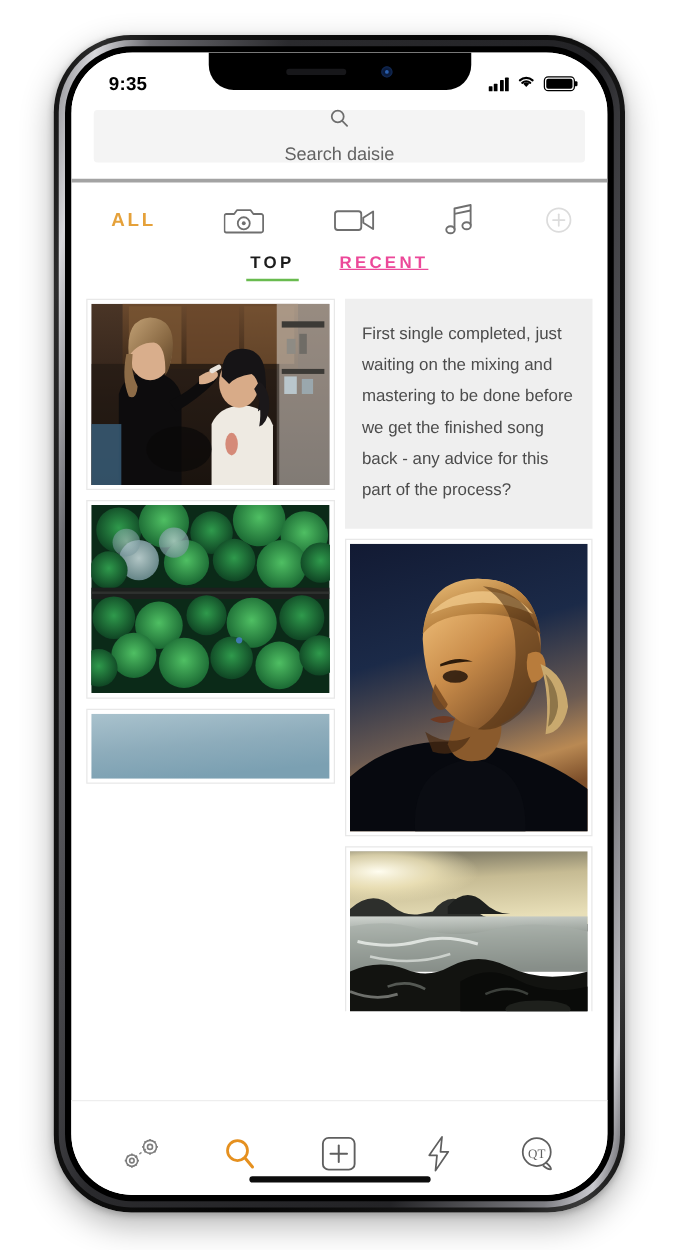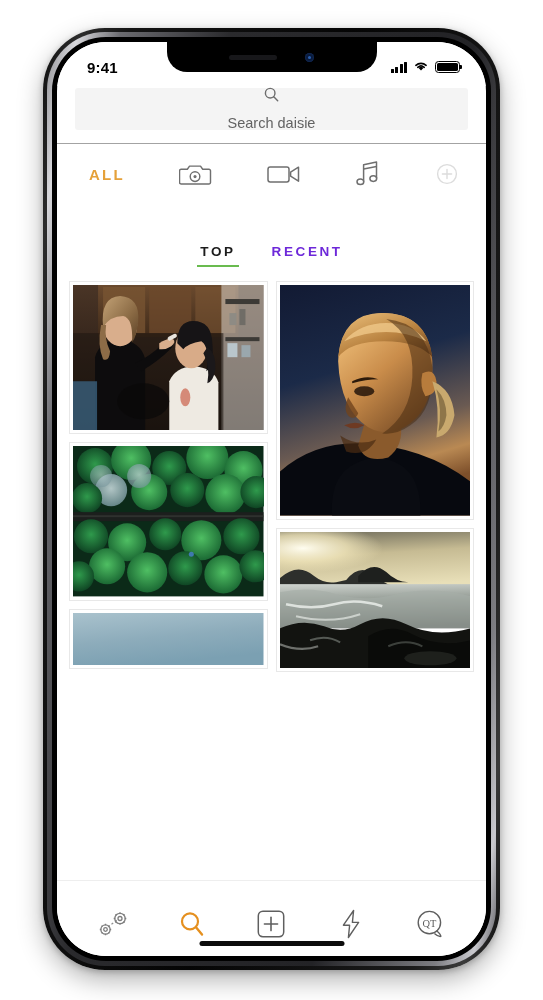--- a/index.html
+++ b/index.html
@@ -141,48 +141,47 @@
     font-size: 14.5px;
     color: #636363;
   }
 
   
   #filter-row {
     display: flex;
     align-items: center;
     justify-content: space-between;
     padding: 16px 28px 12px 32px;
-    border-top: 1px solid #a3a3a3;
+    border-top: 3px solid #a3a3a3;
     margin-top: 13px;
   }
   #filter-all {
     font-size: 15px;
     font-weight: bold;
     letter-spacing: 2.2px;
   }
   .filter-icon { display:flex; align-items:center; justify-content:center; }
 
   
   #tab-row {
     display: flex;
     align-items: flex-start;
     justify-content: center;
     gap: 36px;
     padding-bottom: 4px;
-    margin-top: 44px;
   }
   .tab {
     font-size: 13.5px;
     letter-spacing: 2.6px;
     font-weight: bold;
     padding-bottom: 8px;
     position: relative;
   }
   .tab.active { color: #1c1c1c; }
-  .tab.inactive { color: #6d28d9; }
+  .tab.inactive { color: #ec4899; text-decoration: underline; }
   .tab.active::after {
     content: "";
     position: absolute;
     left: -3px; right: -3px; bottom: 0;
     height: 2.5px;
     background: #69bb4f;
   }
 
   
   #feed {
@@ -240,21 +239,21 @@
   <div id="phone-inner-black"></div>
 
   <div id="phone-screen">
 
     <div id="notch">
       <div id="notch-speaker"></div>
       <div id="notch-camera"></div>
     </div>
 
     <div id="status-bar">
-      <div id="status-time">9:41</div>
+      <div id="status-time">9:35</div>
       <div id="status-icons">
         <span class="sig-bars">
             <i></i>
             <i></i>
             <i></i>
             <i></i>
           </span>
         <span>
           <svg width="16" height="12" viewBox="0 0 16 12">
             <path d="M8 10.6 L5.6 7.9 a3.6 3.6 0 0 1 4.8 0 Z" fill="#000"></path>
@@ -437,20 +436,21 @@
                   <stop offset="100%" stop-color="#7ba0b2"></stop>
               </linearGradient>
             </defs>
             <rect width="190" height="56" fill="url(#blueSky)"></rect>
           </svg>
         </div>
       </div>
 
       <div class="feed-col">
 
+        <div class="text-card">First single completed, just waiting on the mixing and mastering to be done before we get the finished song back - any advice for this part of the process?</div>
 
         <div class="media-card">
           <svg class="media-inner" viewBox="0 0 190 230" preserveAspectRatio="none">
             <defs>
               <linearGradient id="nightBg" x1="0" y1="0" x2="0.25" y2="1">
                 <stop offset="0%" stop-color="#121a33"></stop>
                   <stop offset="42%" stop-color="#1b2a48"></stop>
                 <stop offset="72%" stop-color="#6a5a52"></stop>
                   <stop offset="88%" stop-color="#b98953"></stop>
                 <stop offset="100%" stop-color="#7d4f2a"></stop>

